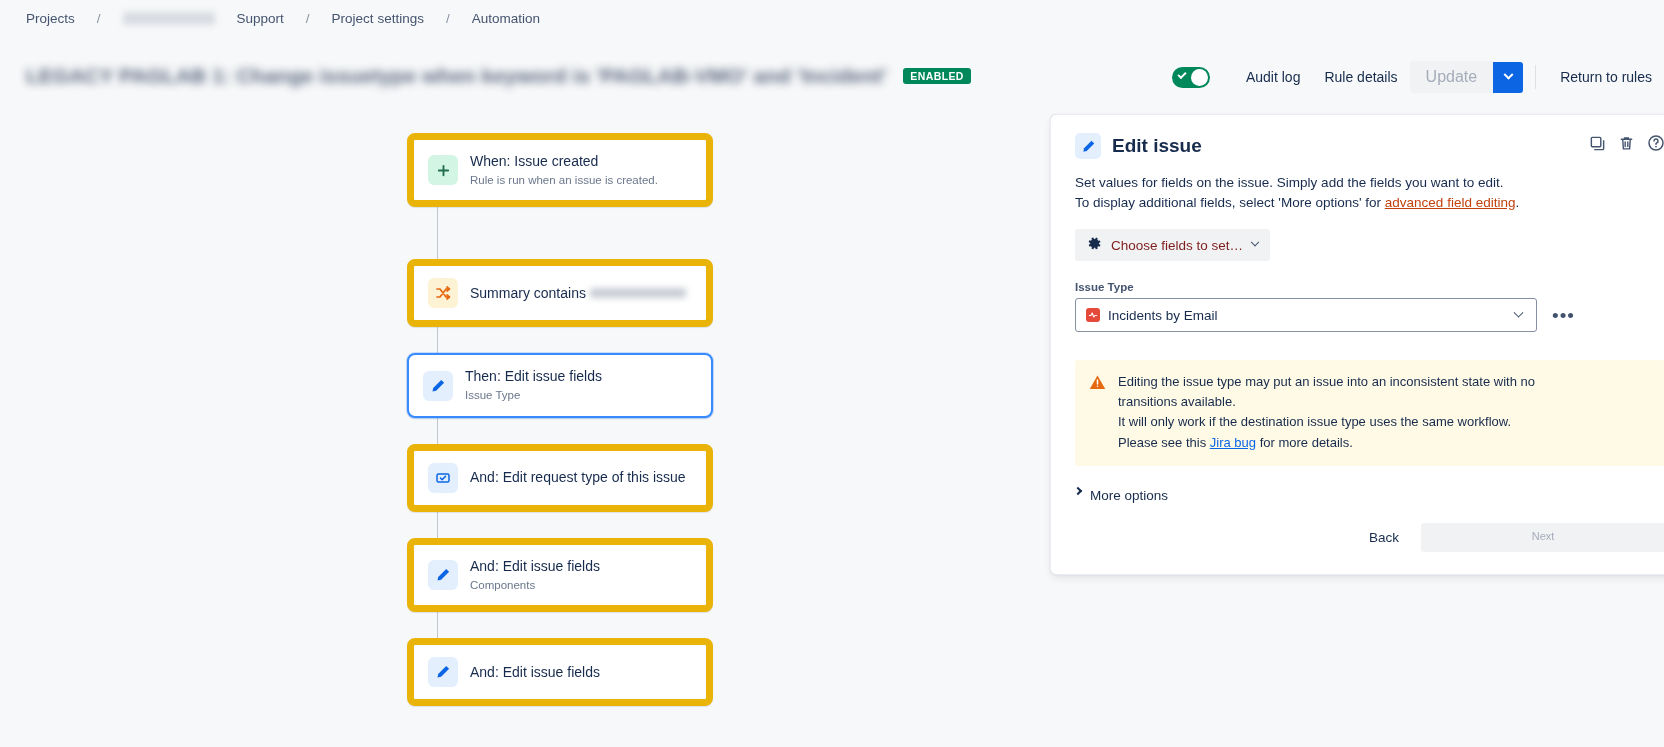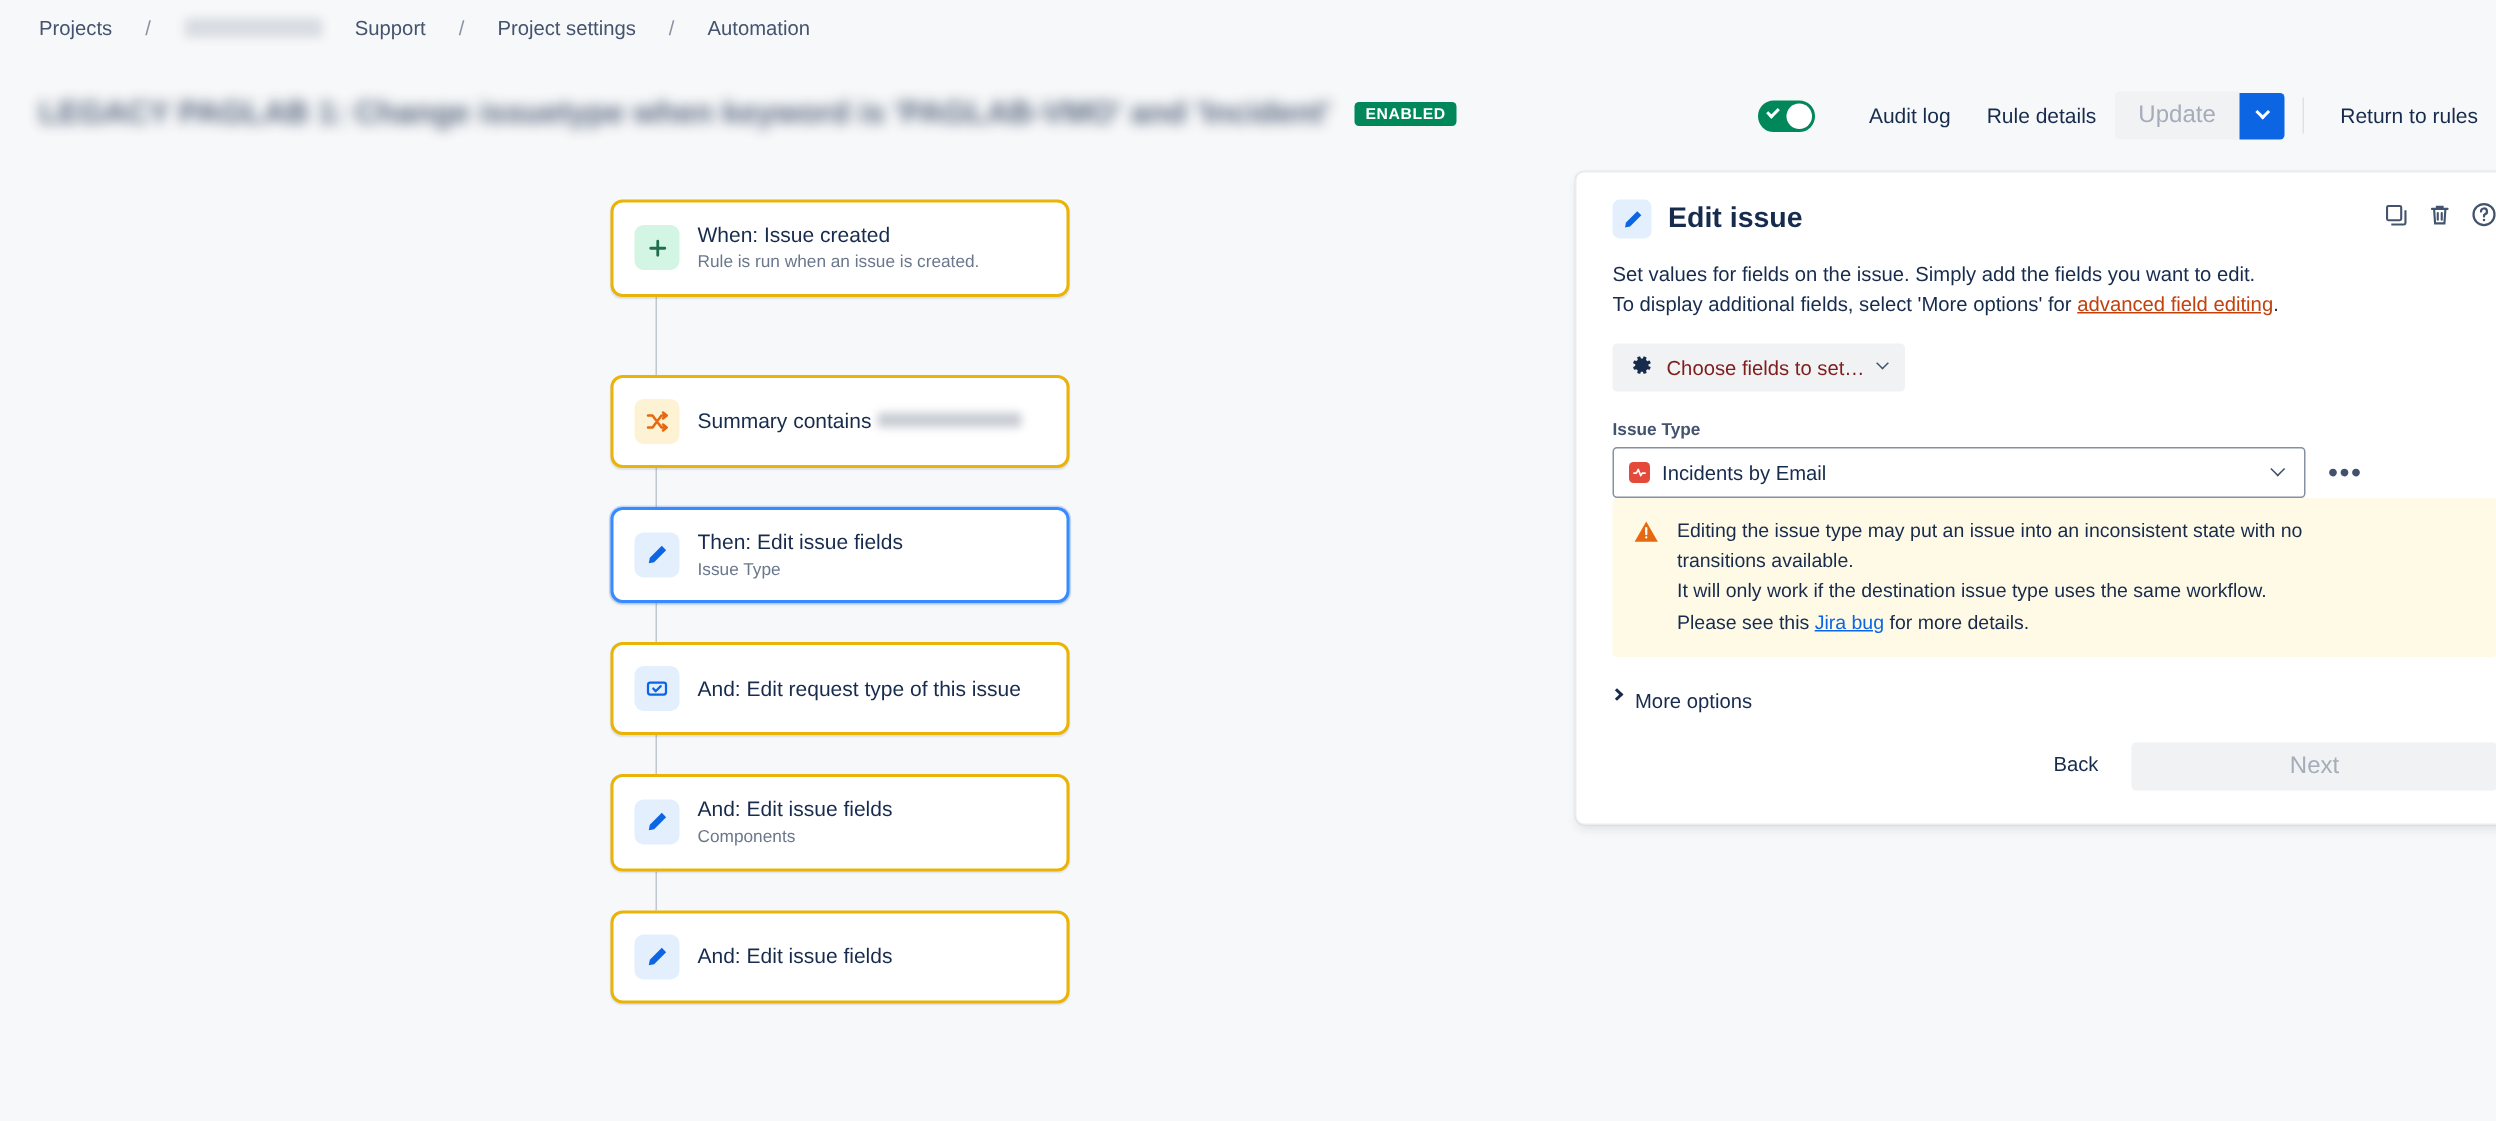--- a/index.html
+++ b/index.html
@@ -116,21 +116,21 @@
   
   .chain { position: absolute; top: 133px; left: 407px; width: 306px; }
   .chain-item { position: relative; }
   .connector {
     position: absolute; left: 30px; top: 0; width: 1px;
     background: #c1c7d0;
   }
   .card {
     position: relative;
     background: #ffffff;
-    border: 2px solid #eab308;
+    border: 7px solid #eab308;
     border-radius: 8px;
     box-shadow: 0 1px 1px rgba(9,30,66,.10);
     display: flex; align-items: center;
     padding: 12px 14px;
     min-height: 62px;
     cursor: pointer;
     z-index: 2;
   }
   .card.selected {
     border: 2px solid #388bff;
@@ -245,21 +245,21 @@
     transform: rotate(45deg) translate(-2px,-2px);
     margin-right: 4px;
   }
   .ellipsis-btn {
     font-size: 19px; color: #42526e; letter-spacing: 1px;
     cursor: pointer; line-height: 1; padding: 0 4px;
     margin-left: 2px;
   }
 
   .warning {
-    margin-top: 0;
+    margin-top: 28px;
     background: #fffae6;
     border-radius: 3px;
     display: flex;
     padding: 12px 14px 13px;
     gap: 12px;
   }
   .warn-icon { flex: 0 0 auto; margin-top: 2px; }
   .warn-text { font-size: 13px; color: #172b4d; line-height: 1.55; }
   .warn-text a { color: #0c66e4; text-decoration: underline; }
 
@@ -279,21 +279,21 @@
   .panel-footer {
     display: flex; justify-content: flex-end;
     gap: 8px; margin-top: 20px;
   }
   .btn-back {
     font-size: 13.5px; color: #172b4d;
     padding: 7px 14px; border-radius: 3px;
     cursor: pointer; background: transparent;
   }
   .btn-next {
-    font-size: 16px; color: #a5adba;
+    font-size: 11px; color: #a5adba;
     background: #f1f2f4;
     padding: 7px 14px; border-radius: 3px;
     width: 244px; text-align: center;
     cursor: default;
   }
 </style>
 </head>
 <body>
 
 <div class="page">

